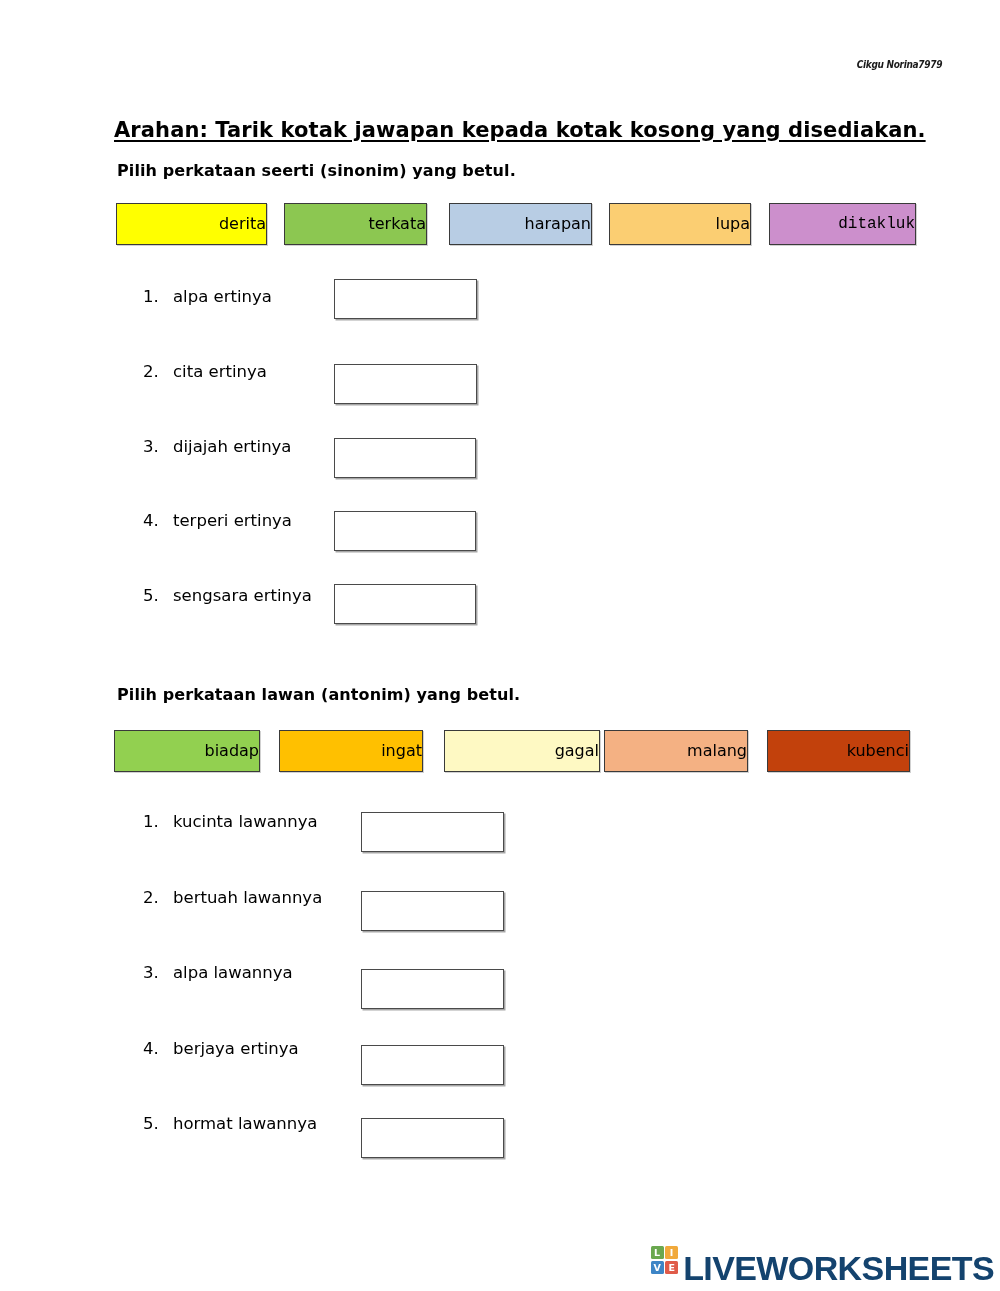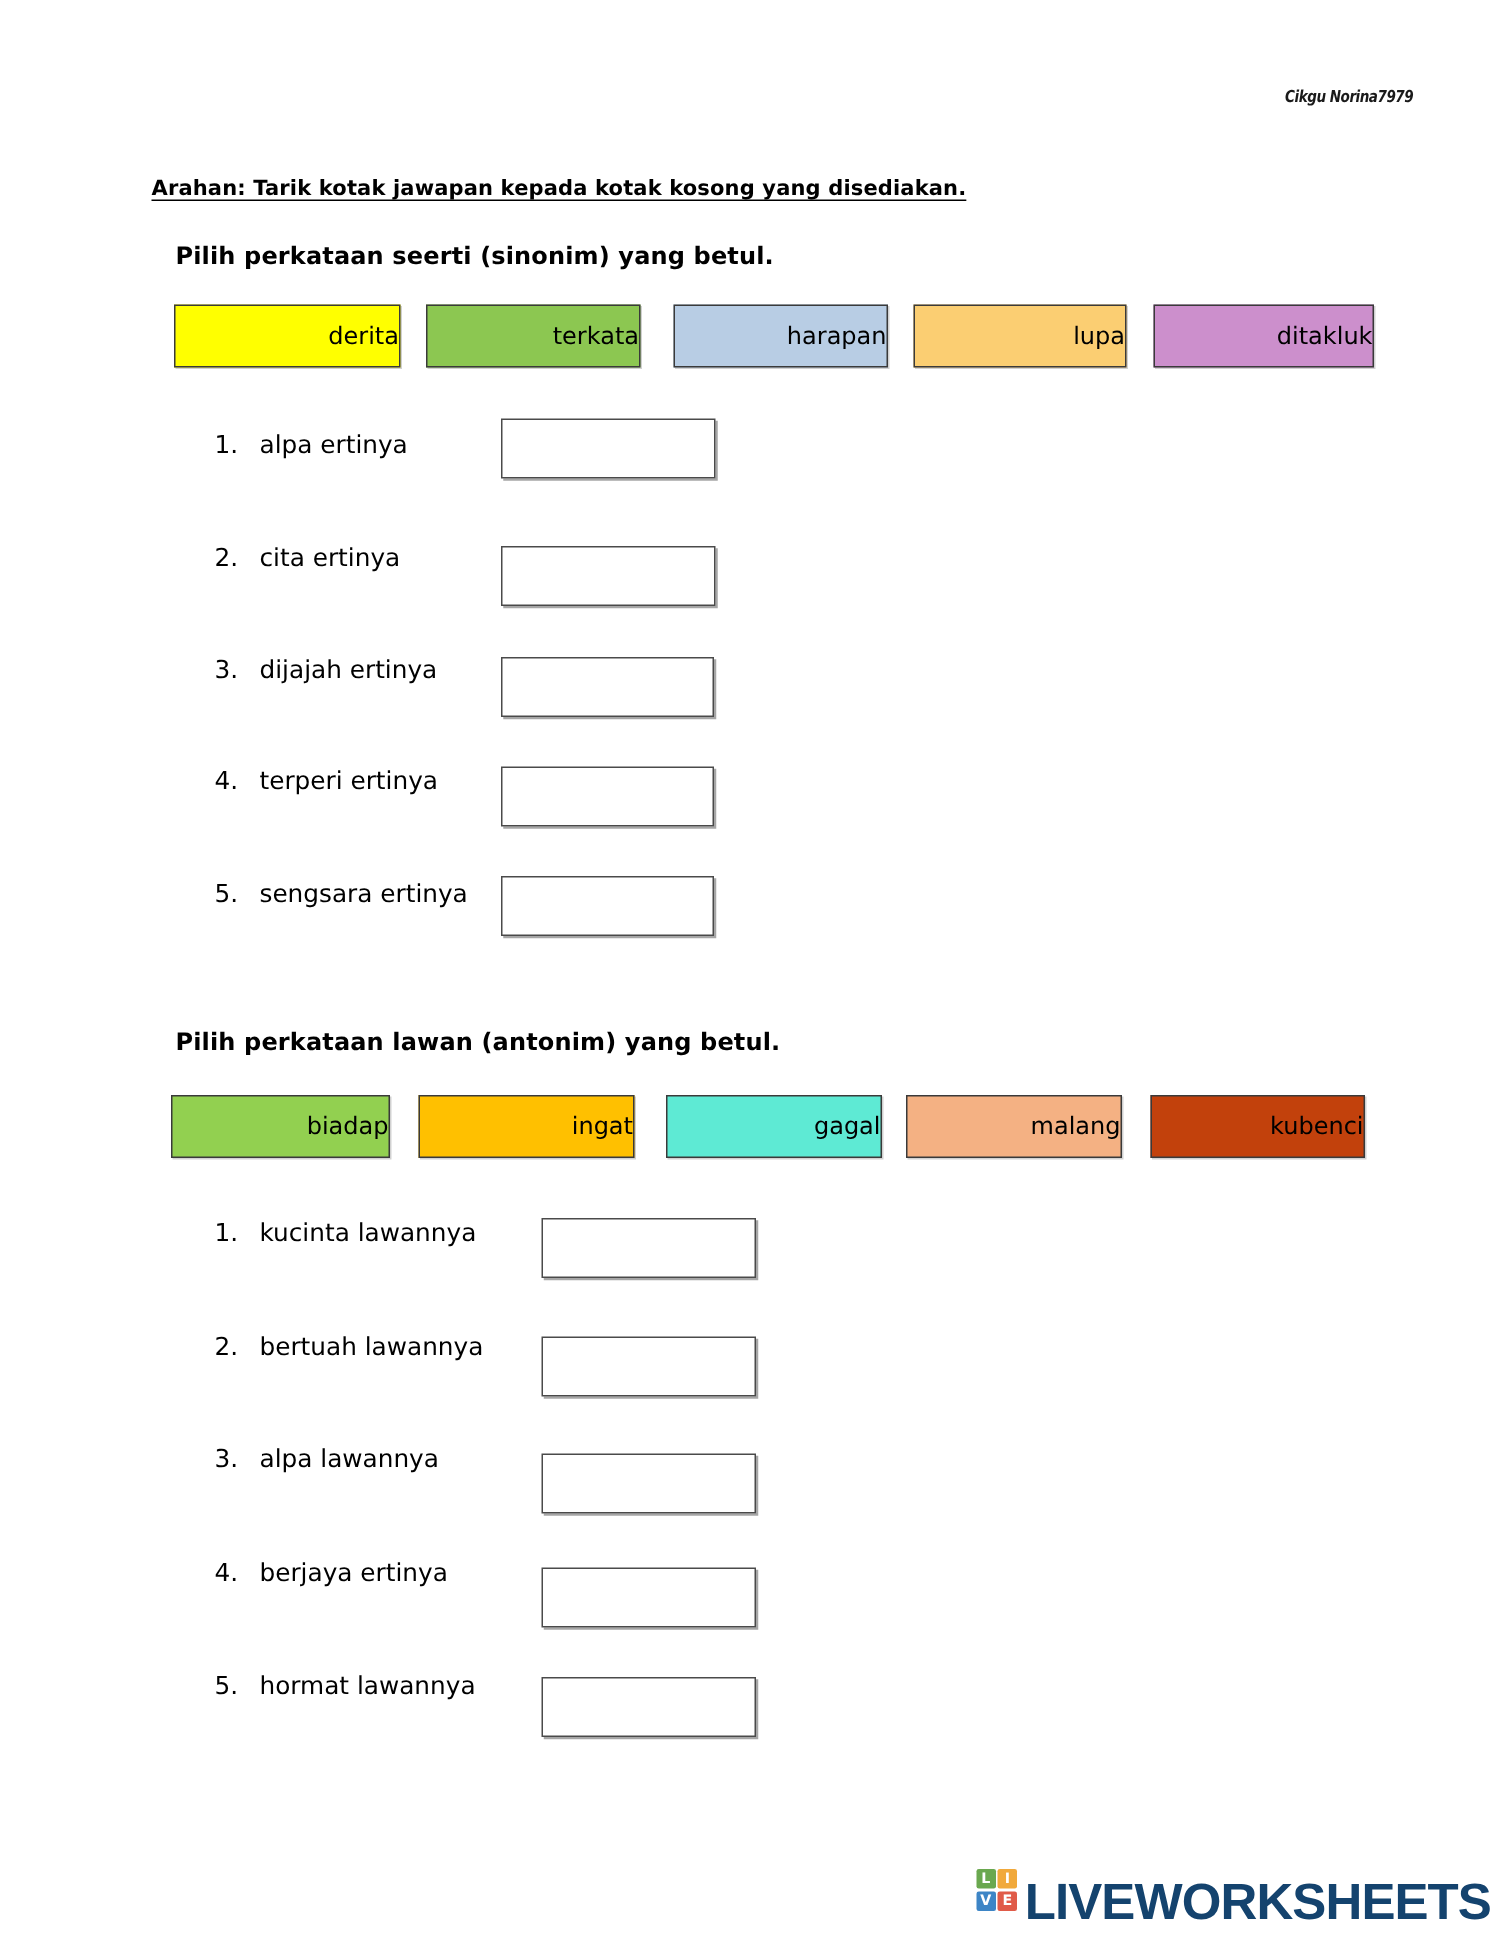--- a/index.html
+++ b/index.html
@@ -28,23 +28,23 @@
     letter-spacing: -0.4px;
     color: #1a1a1a;
     transform: scaleX(0.82);
     transform-origin: right center;
     white-space: nowrap;
   }
 
   
   .instruction {
     position: absolute;
-    left: 101px;
+    left: 114px;
     top: 118px;
-    font-size: 14px;
+    font-size: 21px;
     font-weight: 700;
     text-decoration: underline;
     text-underline-offset: 3px;
     letter-spacing: 0.1px;
     white-space: nowrap;
   }
   .section-title {
     position: absolute;
     left: 117px;
     font-size: 16px;
@@ -147,21 +147,21 @@
     </div>
   <div class="chip" style="left: 284px; top: 203px; width: 143px; background: rgb(140, 199, 81); padding-left: 38px;">
       <span>terkata</span>
     </div>
   <div class="chip" style="left: 449px; top: 203px; width: 143px; background: rgb(184, 205, 228);">
       <span>harapan</span>
     </div>
   <div class="chip" style="left: 609px; top: 203px; width: 142px; background: rgb(251, 206, 114);">
       <span>lupa</span>
     </div>
-  <div class="chip" style="left: 769px; top: 203px; width: 147px; background: rgb(204, 143, 204);">
+  <div class="chip" style="left: 769px; top: 203px; width: 147px; background: rgb(204, 143, 204); font-family: Liberation Mono, monospace;">
       <span>ditakluk</span>
     </div>
 </div>
 
 <div>
   <div class="q-item" style="left: 143px; top: 287px;">
     <span class="q-num">1.</span>
     <span class="q-text">alpa ertinya</span>
   </div>
   <div class="answer-box" style="left: 334px; top: 279px; width: 143px;"></div>
@@ -193,21 +193,21 @@
 
 <div class="section-title" id="title-antonym">Pilih perkataan lawan (antonim) yang betul.</div>
 
 <div>
   <div class="chip" style="left: 114px; top: 730px; width: 146px; background: rgb(146, 208, 80); padding-left: 10px;">
       <span>biadap</span>
     </div>
   <div class="chip" style="left: 279px; top: 730px; width: 144px; background: rgb(255, 192, 0);">
       <span>ingat</span>
     </div>
-  <div class="chip" style="left: 444px; top: 730px; width: 144px; background: #5eead4;">
+  <div class="chip" style="left: 444px; top: 730px; width: 156px; background: #fef9c3;">
       <span>gagal</span>
     </div>
   <div class="chip" style="left: 604px; top: 730px; width: 144px; background: rgb(244, 177, 131);">
       <span>malang</span>
     </div>
   <div class="chip" style="left: 767px; top: 730px; width: 143px; background: #c2410c;">
       <span>kubenci</span>
     </div>
 </div>
 

